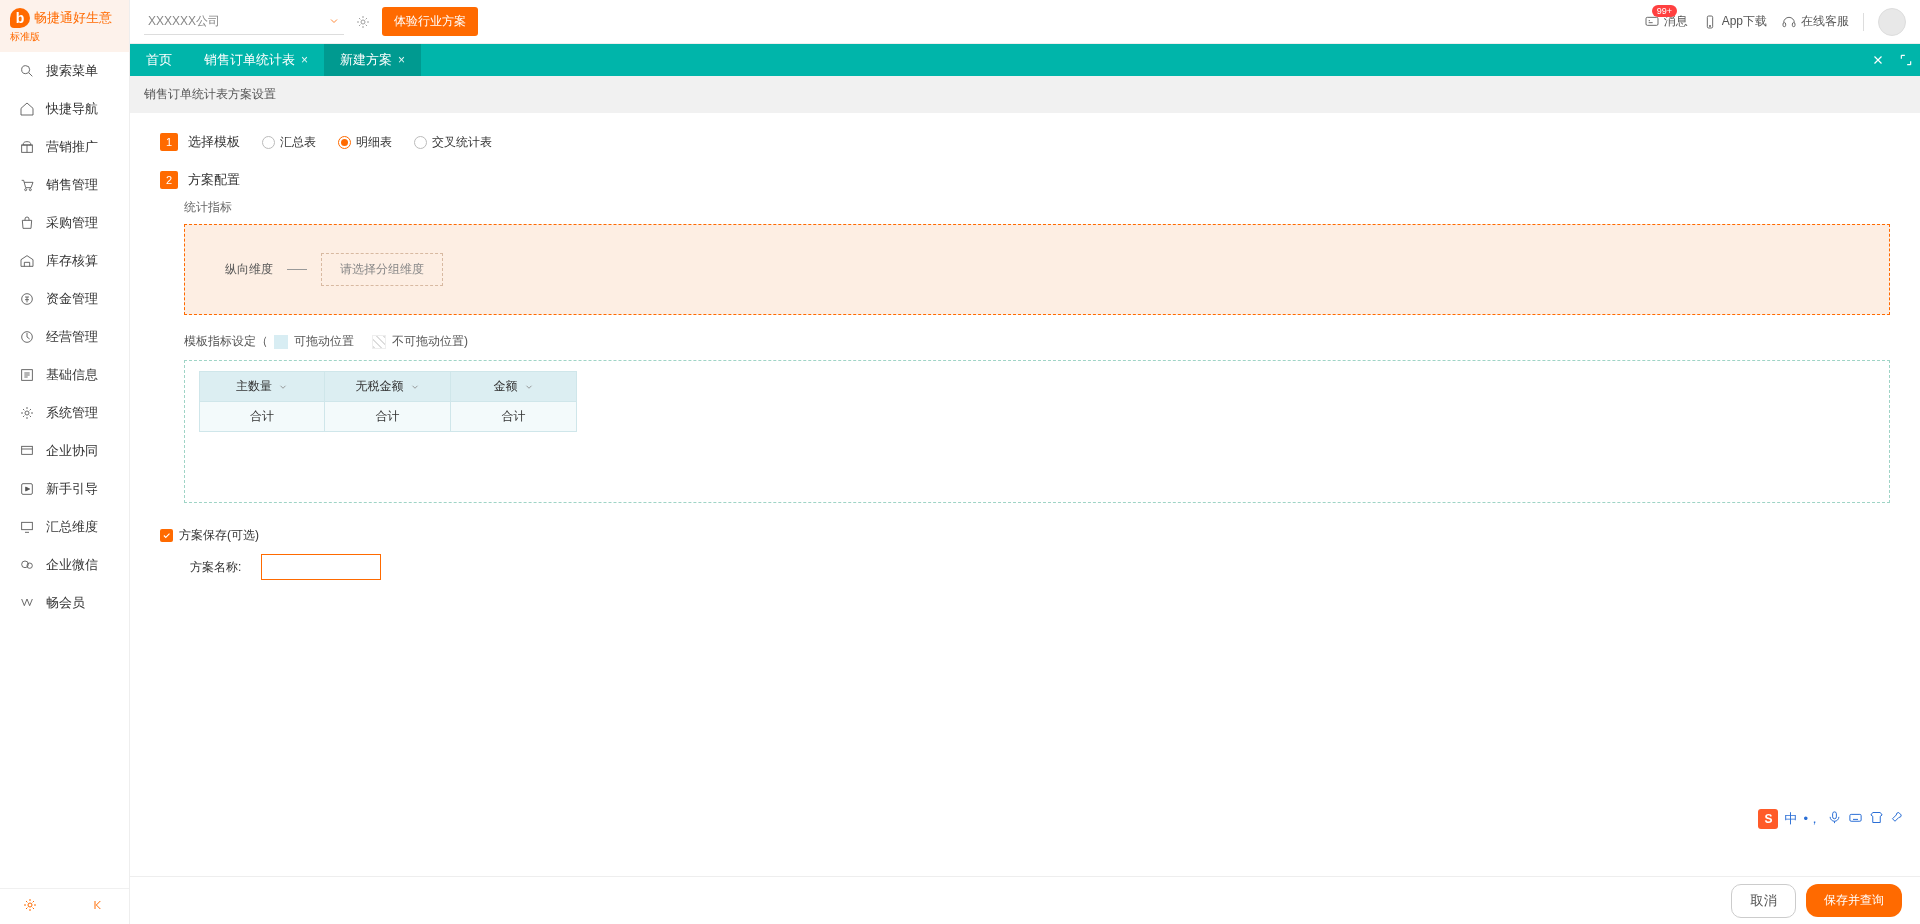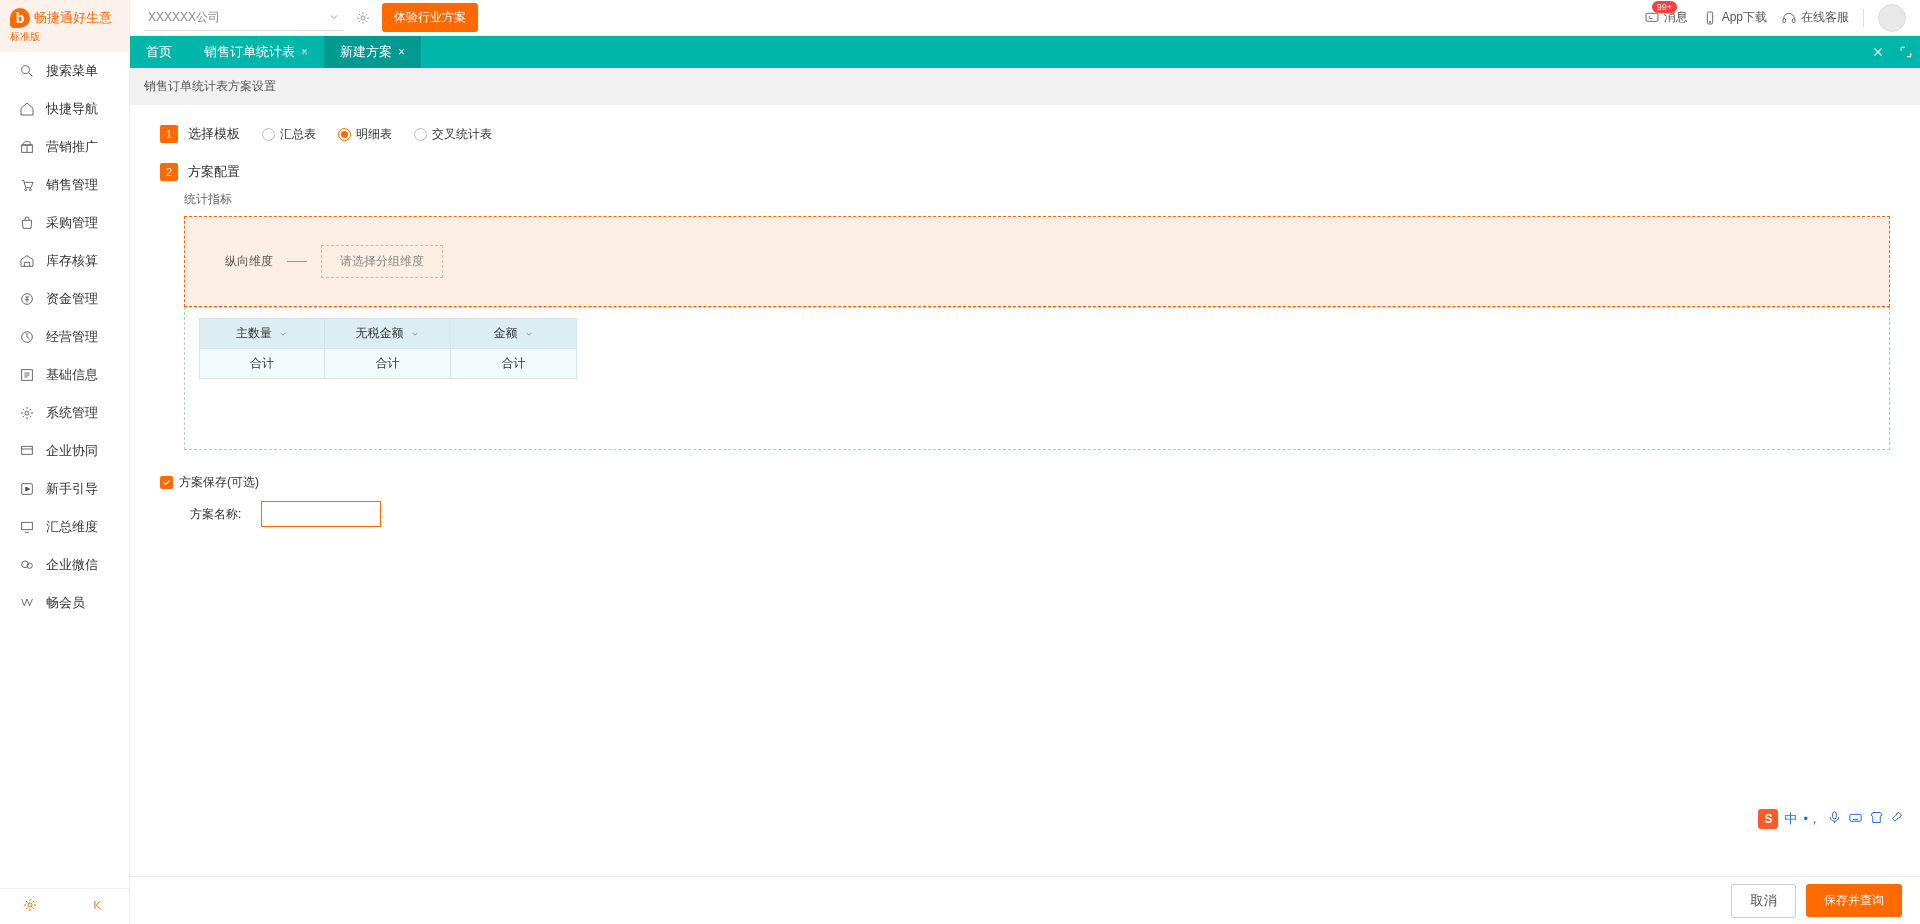--- a/index.html
+++ b/index.html
@@ -22,21 +22,21 @@
 .side-item { display: flex; align-items: center; gap: 10px; padding: 10px 18px; color: #333; cursor: pointer; }
 .side-icon { width: 18px; height: 18px; display: inline-flex; align-items: center; justify-content: center; color: #666; }
 .side-icon svg { width: 16px; height: 16px; stroke: #555; fill: none; stroke-width: 1.3; }
 .side-label { font-size: 13px; color: #333; }
 
 .sidebar-footer { display: flex; justify-content: space-between; padding: 8px 22px; border-top: 1px solid #f0f0f0; }
 .sidebar-footer .icon { color: #ff6a00; cursor: pointer; }
 .sidebar-footer svg { width: 16px; height: 16px; stroke: #ff6a00; fill: none; stroke-width: 1.5; }
 
 
-.topbar { height: 36px; display: flex; align-items: center; padding: 0 14px; border-bottom: 1px solid #eee; gap: 10px; position: relative; }
+.topbar { height: 44px; display: flex; align-items: center; padding: 0 14px; border-bottom: 1px solid #eee; gap: 10px; position: relative; }
 .company-select { width: 200px; height: 26px; border: none; border-bottom: 1px solid #ddd; color: #888; display: flex; align-items: center; justify-content: space-between; padding: 0 4px; cursor: pointer; }
 .chev { width: 12px; height: 12px; }
 .chev svg { width: 12px; height: 12px; stroke: #ff8a3a; fill: none; stroke-width: 2; }
 .gear-btn { width: 18px; height: 18px; display: inline-flex; align-items: center; justify-content: center; cursor: pointer; }
 .gear-btn svg { width: 16px; height: 16px; stroke: #888; fill: none; stroke-width: 1.2; }
 .primary-btn { background: #ff6a00; color: #fff; border: none; padding: 6px 12px; border-radius: 3px; font-size: 12px; cursor: pointer; }
 .topbar-right { margin-left: auto; display: flex; align-items: center; gap: 14px; }
 .tb-link { display: flex; align-items: center; gap: 4px; color: #555; cursor: pointer; position: relative; }
 .tb-link svg { width: 16px; height: 16px; stroke: #555; fill: none; stroke-width: 1.3; }
 .badge { position: absolute; top: -8px; left: 8px; background: #ff4040; color: #fff; font-size: 9px; padding: 1px 5px; border-radius: 8px; }
@@ -94,21 +94,21 @@
 
 .save-row { display: flex; align-items: center; gap: 6px; margin: 24px 0 10px 0; }
 .chk { width: 13px; height: 13px; background: #ff6a00; display: inline-flex; align-items: center; justify-content: center; border-radius: 2px; }
 .chk svg { width: 9px; height: 9px; stroke: #fff; stroke-width: 3; fill: none; }
 
 .name-row { display: flex; align-items: center; gap: 20px; margin: 6px 0 20px 30px; }
 .name-input { width: 120px; height: 26px; border: 1px solid #ff6a00; padding: 0 6px; outline: none; }
 
 
 .action-bar { position: absolute; right: 0; bottom: 0; left: 0; height: 48px; border-top: 1px solid #eee; display: flex; align-items: center; justify-content: flex-end; gap: 10px; padding: 0 18px; background: #fff; }
-.btn-secondary { background: #fff; border: 1px solid #ccc; color: #555; padding: 7px 18px; border-radius: 3px; cursor: pointer; }
+.btn-secondary { background: #fff; border: 1px solid #ccc; color: #555; padding: 7px 18px; border-radius: 10px; cursor: pointer; }
 
 
 .ime-strip { position: fixed; right: 10px; bottom: 92px; display: flex; align-items: center; gap: 6px; background: #fff; padding: 3px 5px; }
 .ime-logo { width: 20px; height: 20px; background: #ff5b29; color: #fff; display: inline-flex; align-items: center; justify-content: center; border-radius: 3px; font-weight: bold; font-size: 12px; }
 .ime-item { color: #2b6fd6; font-size: 13px; }
 .ime-item svg { width: 15px; height: 15px; stroke: #2b6fd6; fill: none; stroke-width: 1.6; }
 </style>
 </head>
 <body>
 
@@ -372,20 +372,27 @@
         <div class="dim-section">
           <div class="dim-title">统计指标</div>
           <div class="dim-box">
             <div class="dim-row">
               <span class="dim-label">纵向维度</span>
               <span class="dim-line"></span>
               <span class="dim-select">请选择分组维度</span>
             </div>
           </div>
 
+          <div class="legend-row">
+            <span>模板指标设定（</span>
+            <span class="legend-swatch swatch-move"></span>
+            <span>可拖动位置</span>
+            <span class="legend-swatch swatch-lock" style="margin-left:12px;"></span>
+            <span>不可拖动位置)</span>
+          </div>
         </div>
 
         <div class="metric-wrap">
           <div class="metric-table">
             <div class="metric-col">
               <div class="metric-th">
                   <span>主数量</span>
                   <svg viewBox="0 0 24 24">
                     <path d="M6 9l6 6 6-6"></path>
                   </svg>
@@ -424,21 +431,21 @@
           <span>方案保存(可选)</span>
         </div>
         <div class="name-row">
           <span>方案名称:</span>
           <input class="name-input" type="text" style="">
         </div>
       </div>
 
       <div class="action-bar">
         <button class="btn-secondary">取消</button>
-        <button class="primary-btn" style="padding:8px 18px;">保存并查询</button>
+        <button class="primary-btn" style="padding:8px 18px;border-radius:12px;">保存并查询</button>
       </div>
     </div>
   </div>
 </div>
 
 <div class="ime-strip">
   <span class="ime-logo">S</span>
   <span class="ime-item">中</span>
   <span class="ime-item">•，</span>
   <span class="ime-item"><svg viewBox="0 0 24 24">

